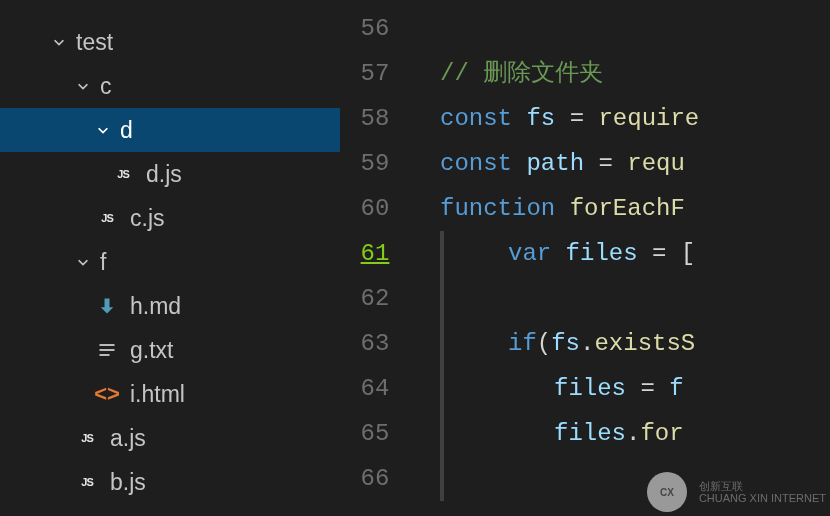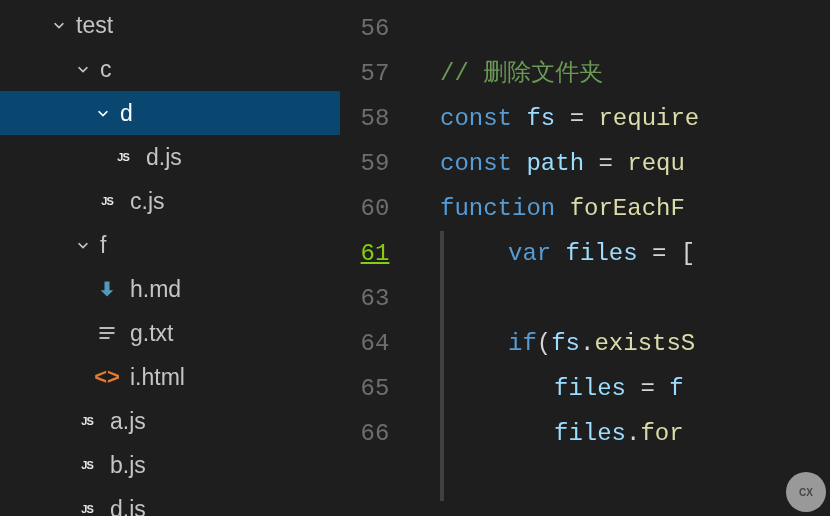--- a/index.html
+++ b/index.html
@@ -8,21 +8,21 @@
     font-family: "Segoe UI", "Helvetica Neue", Arial, sans-serif;
     width: 830px;
     height: 516px;
     overflow: hidden;
     display: flex;
     position: relative;
   }
   .sidebar {
     width: 340px;
     background: #1e1e1e;
-    padding-top: 3px;
+    padding-top: 20px;
     flex-shrink: 0;
   }
   .tree-row {
     display: flex;
     align-items: center;
     height: 44px;
     padding-left: 0;
     color: #c5c5c5;
     font-size: 23px;
     cursor: pointer;
@@ -192,23 +192,28 @@
   </div>
 
 <div class="editor">
   <div class="gutter" id="gutter">
       <div class="ln">56</div>
       <div class="ln">57</div>
       <div class="ln">58</div>
       <div class="ln">59</div>
       <div class="ln">60</div>
       <div class="ln active">61</div>
+      <div class="ln">62</div>
       <div class="ln">63</div>
       <div class="ln">64</div>
       <div class="ln">65</div>
       <div class="ln">66</div>
     </div>
   <div class="code" id="code"><div class="row"><span></span></div><div class="row"><span><span class="tok-comment">// 删除文件夹</span></span></div><div class="row"><span><span class="tok-keyword">const </span><span class="tok-ident">fs </span><span class="tok-punct">= </span><span class="tok-func">require</span></span></div><div class="row"><span><span class="tok-keyword">const </span><span class="tok-ident">path </span><span class="tok-punct">= </span><span class="tok-func">requ</span></span></div><div class="row"><span><span class="tok-keyword">function </span><span class="tok-func">forEachF</span></span></div><div class="row"><span class="tok-foldbar"></span><span class="indent1"><span class="tok-keyword">var </span><span class="tok-ident">files </span><span class="tok-punct">= [</span></span></div><div class="row"><span class="tok-foldbar"></span><span></span></div><div class="row"><span class="tok-foldbar"></span><span class="indent1"><span class="tok-keyword">if</span><span class="tok-punct">(</span><span class="tok-ident">fs</span><span class="tok-punct">.</span><span class="tok-func">existsS</span></span></div><div class="row"><span class="tok-foldbar"></span><span class="indent2"><span class="tok-ident">files </span><span class="tok-punct">= </span><span class="tok-ident">f</span></span></div><div class="row"><span class="tok-foldbar"></span><span class="indent2"><span class="tok-ident">files</span><span class="tok-punct">.</span><span class="tok-func">for</span></span></div><div class="row"><span class="tok-foldbar"></span><span></span></div></div>
 </div>
 
 <div class="watermark">
   <div class="wm-badge">CX</div>
+  <div class="wm-text">
+    <div>创新互联</div>
+    <div>CHUANG XIN INTERNET</div>
+  </div>
 </div>
 
 </body></html>

